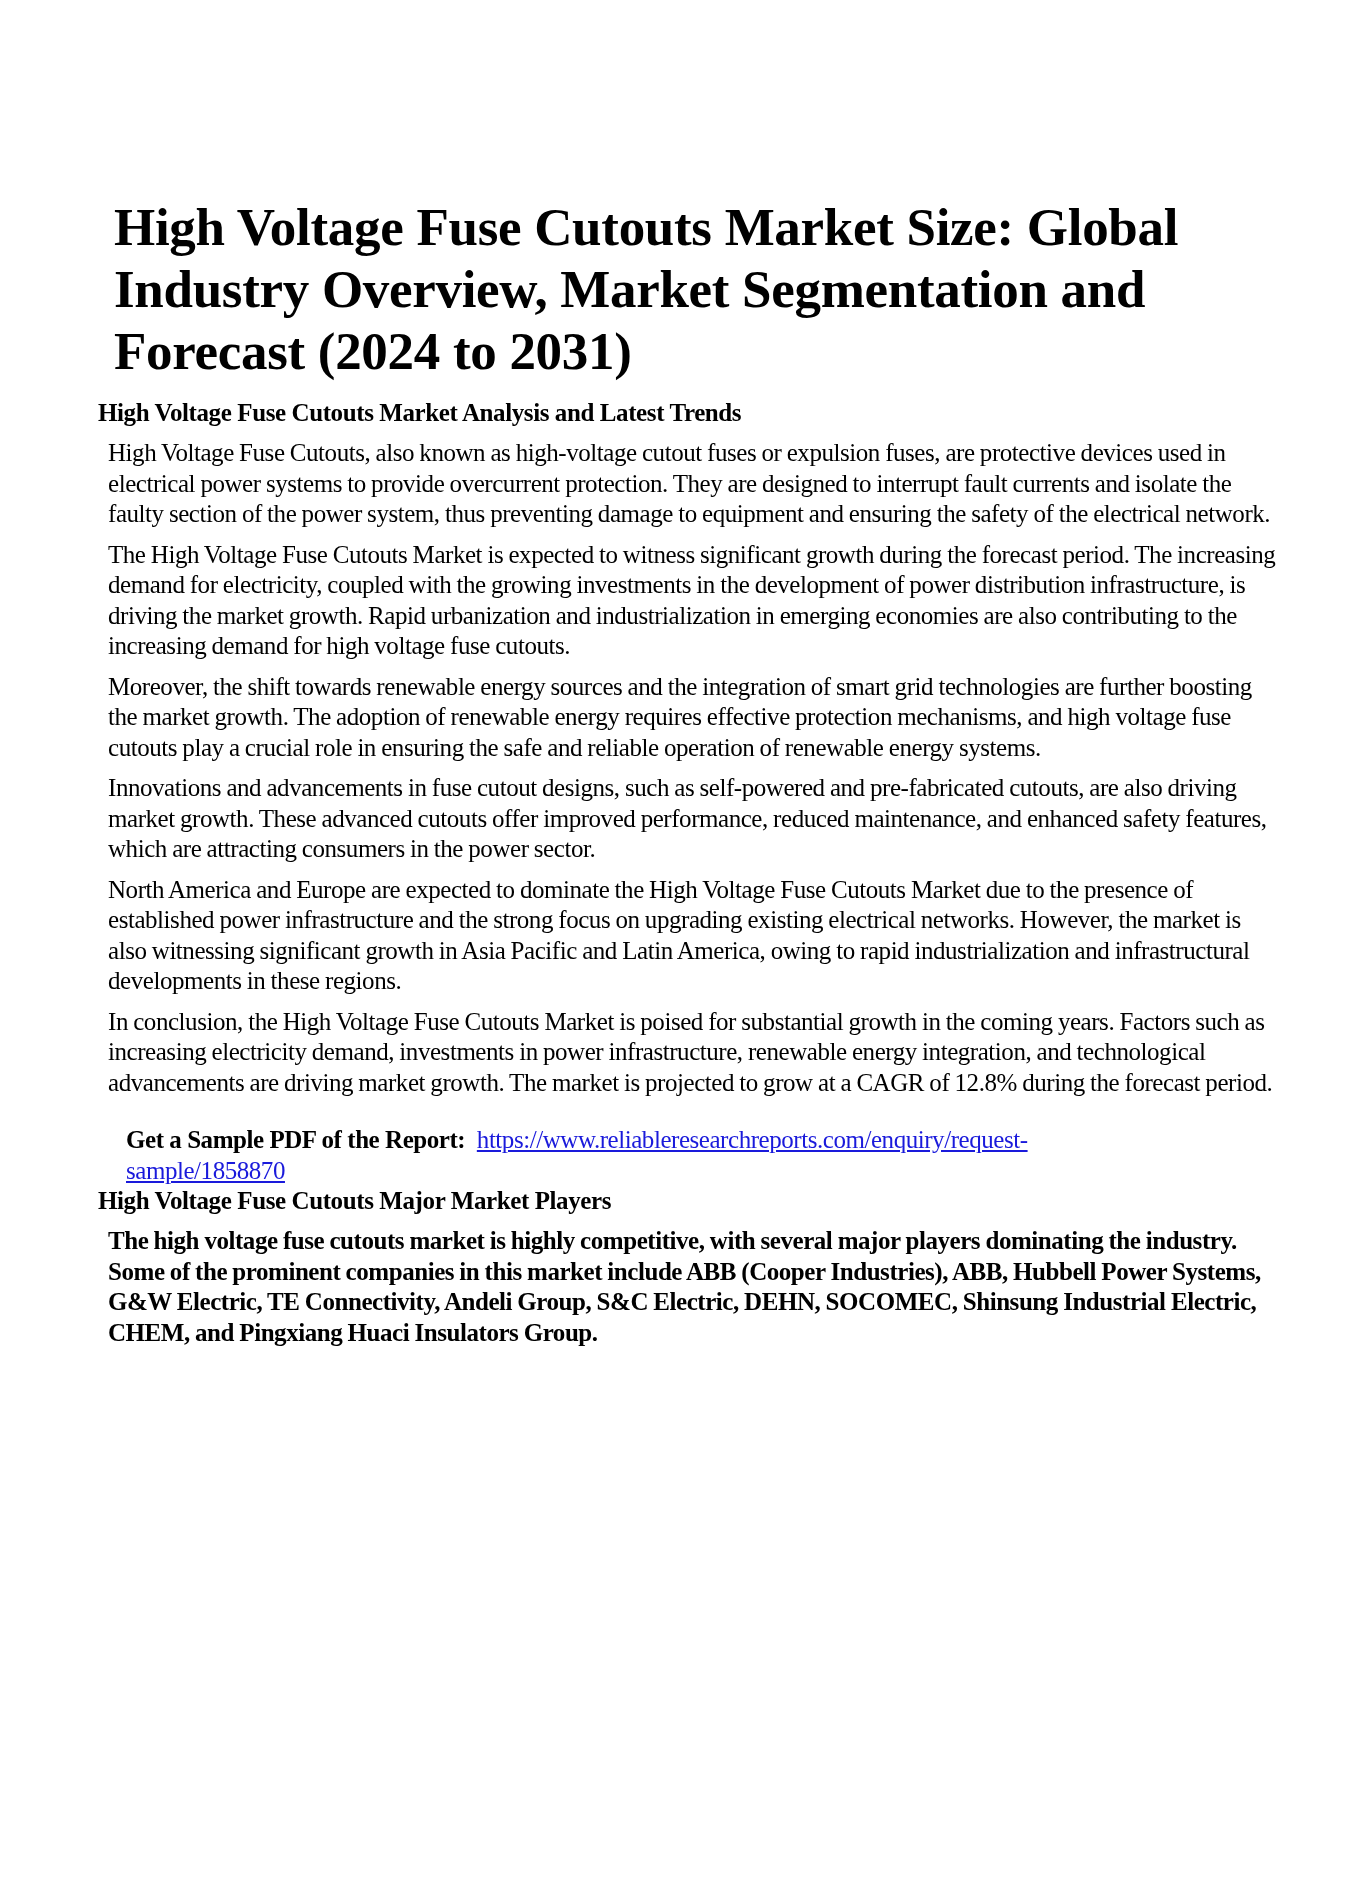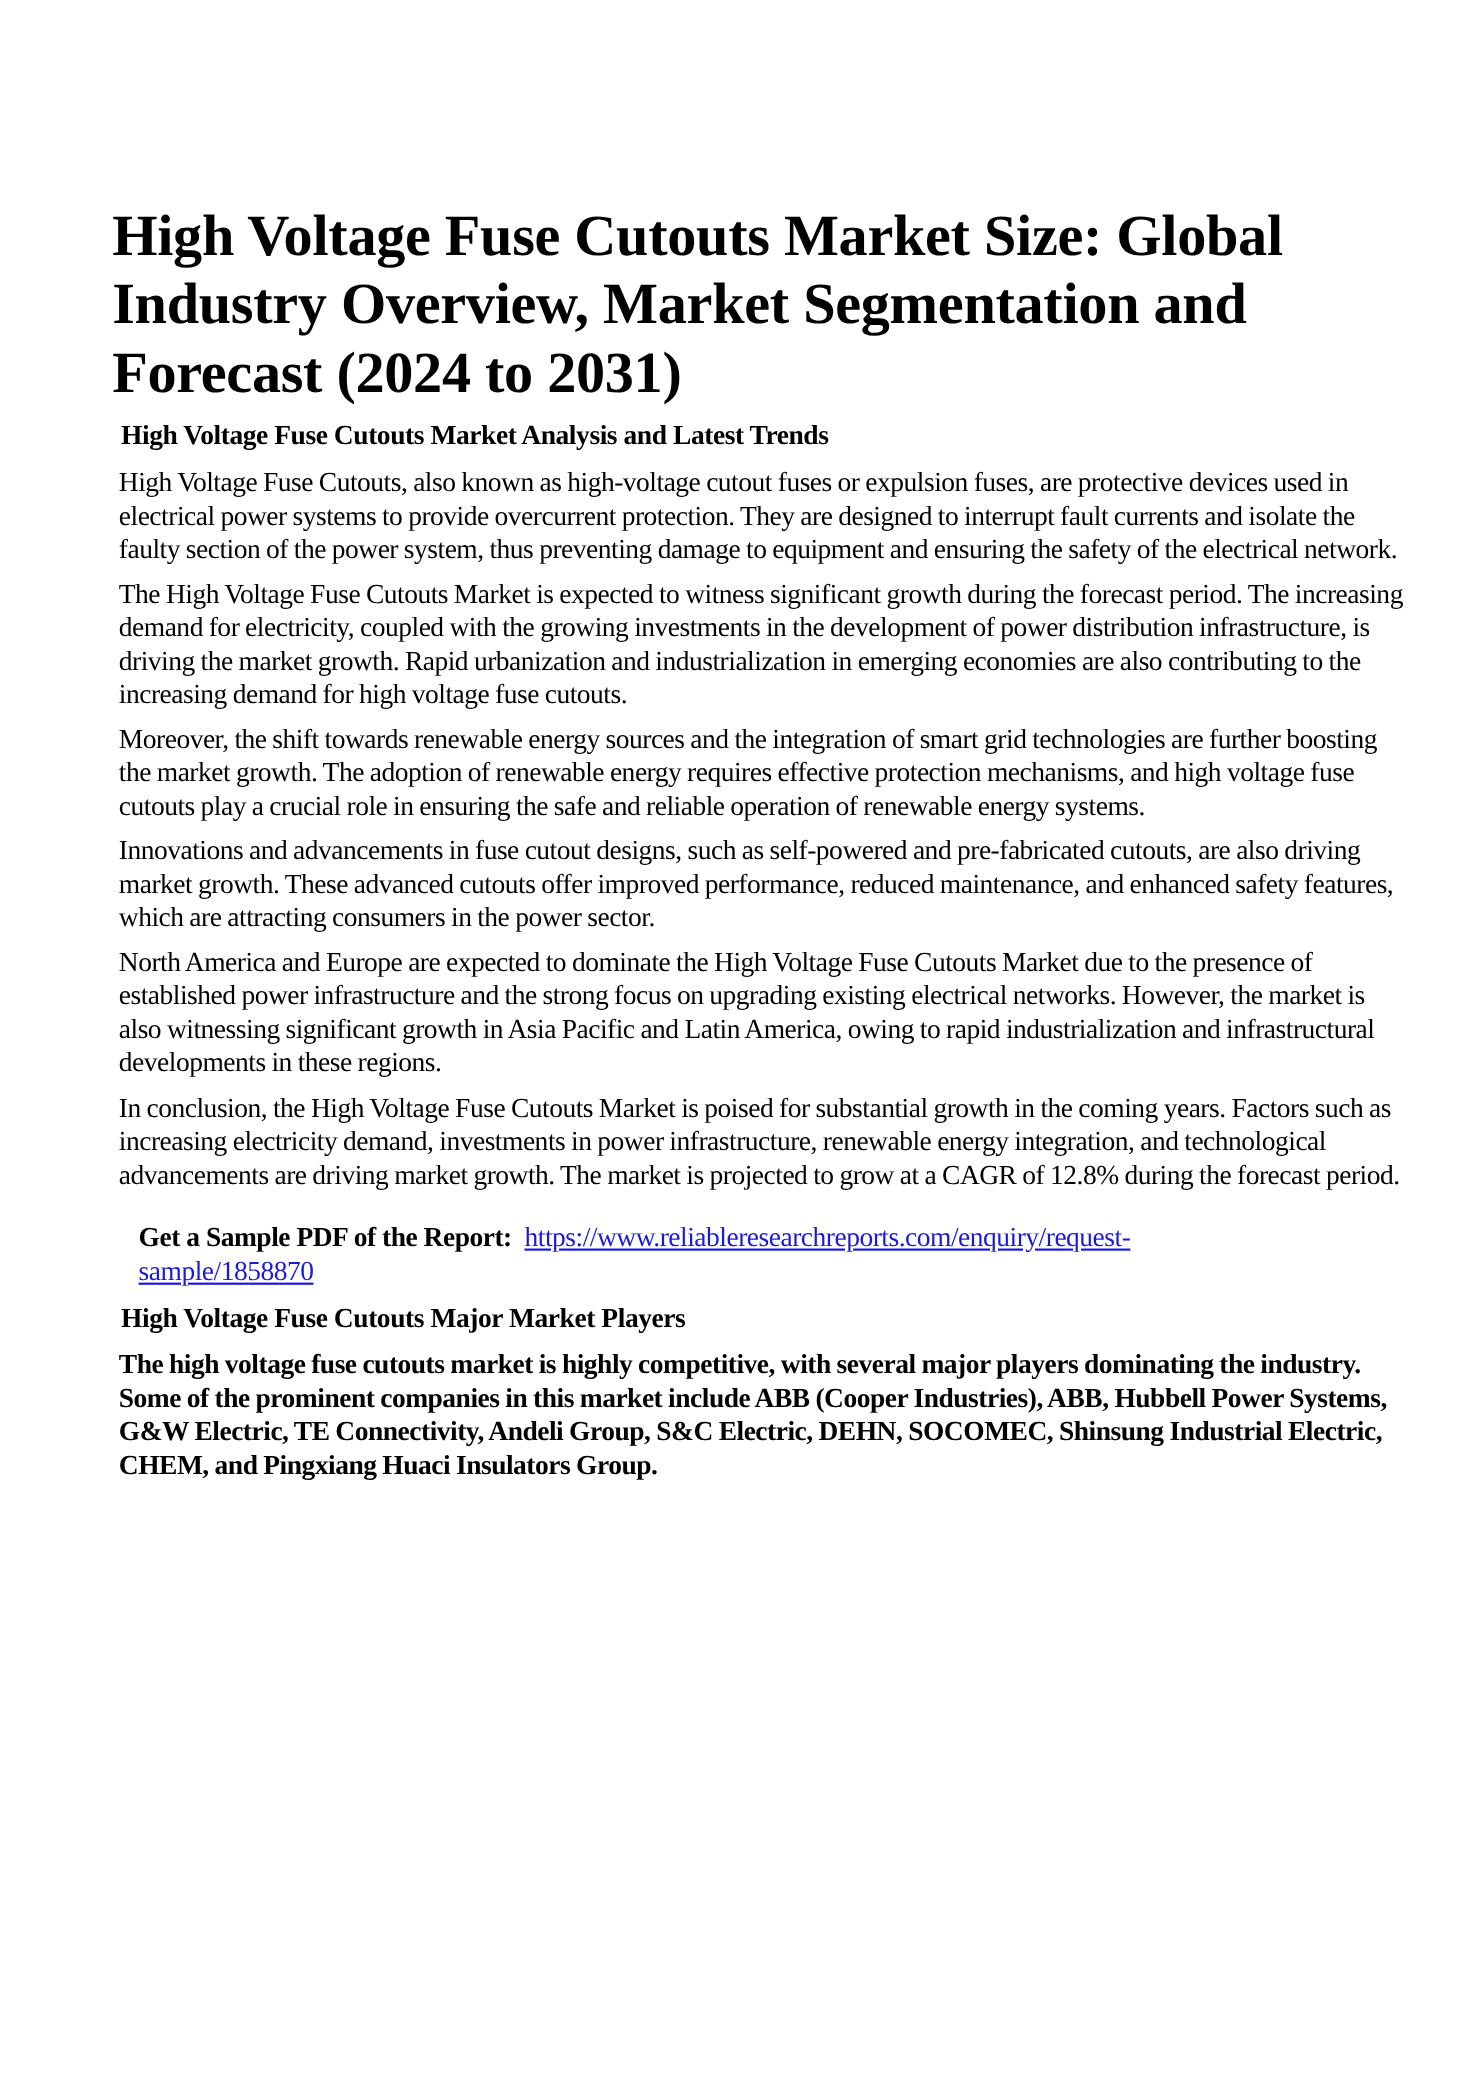--- a/index.html
+++ b/index.html
@@ -15,29 +15,29 @@
       font-family: "Liberation Serif", "DejaVu Serif", serif;
       color: #000000;
     }
     .page {
       position: absolute;
       left: 98px;
       top: 180px;
       width: 1170px;
     }
     h1.title {
-      margin: 4px;
+      margin: 16px;
       font-size: 53px;
       line-height: 62px;
       font-weight: bold;
       letter-spacing: -0.3px;
       width: 1150px;
     }
     h2.section {
-      margin: 12px;
+      margin: 0;
       font-size: 25px;
       line-height: 30px;
       font-weight: bold;
       letter-spacing: -0.4px;
     }
     p.body {
       margin: 10px;
       font-size: 25px;
       line-height: 30.5px;
       letter-spacing: -0.45px;

